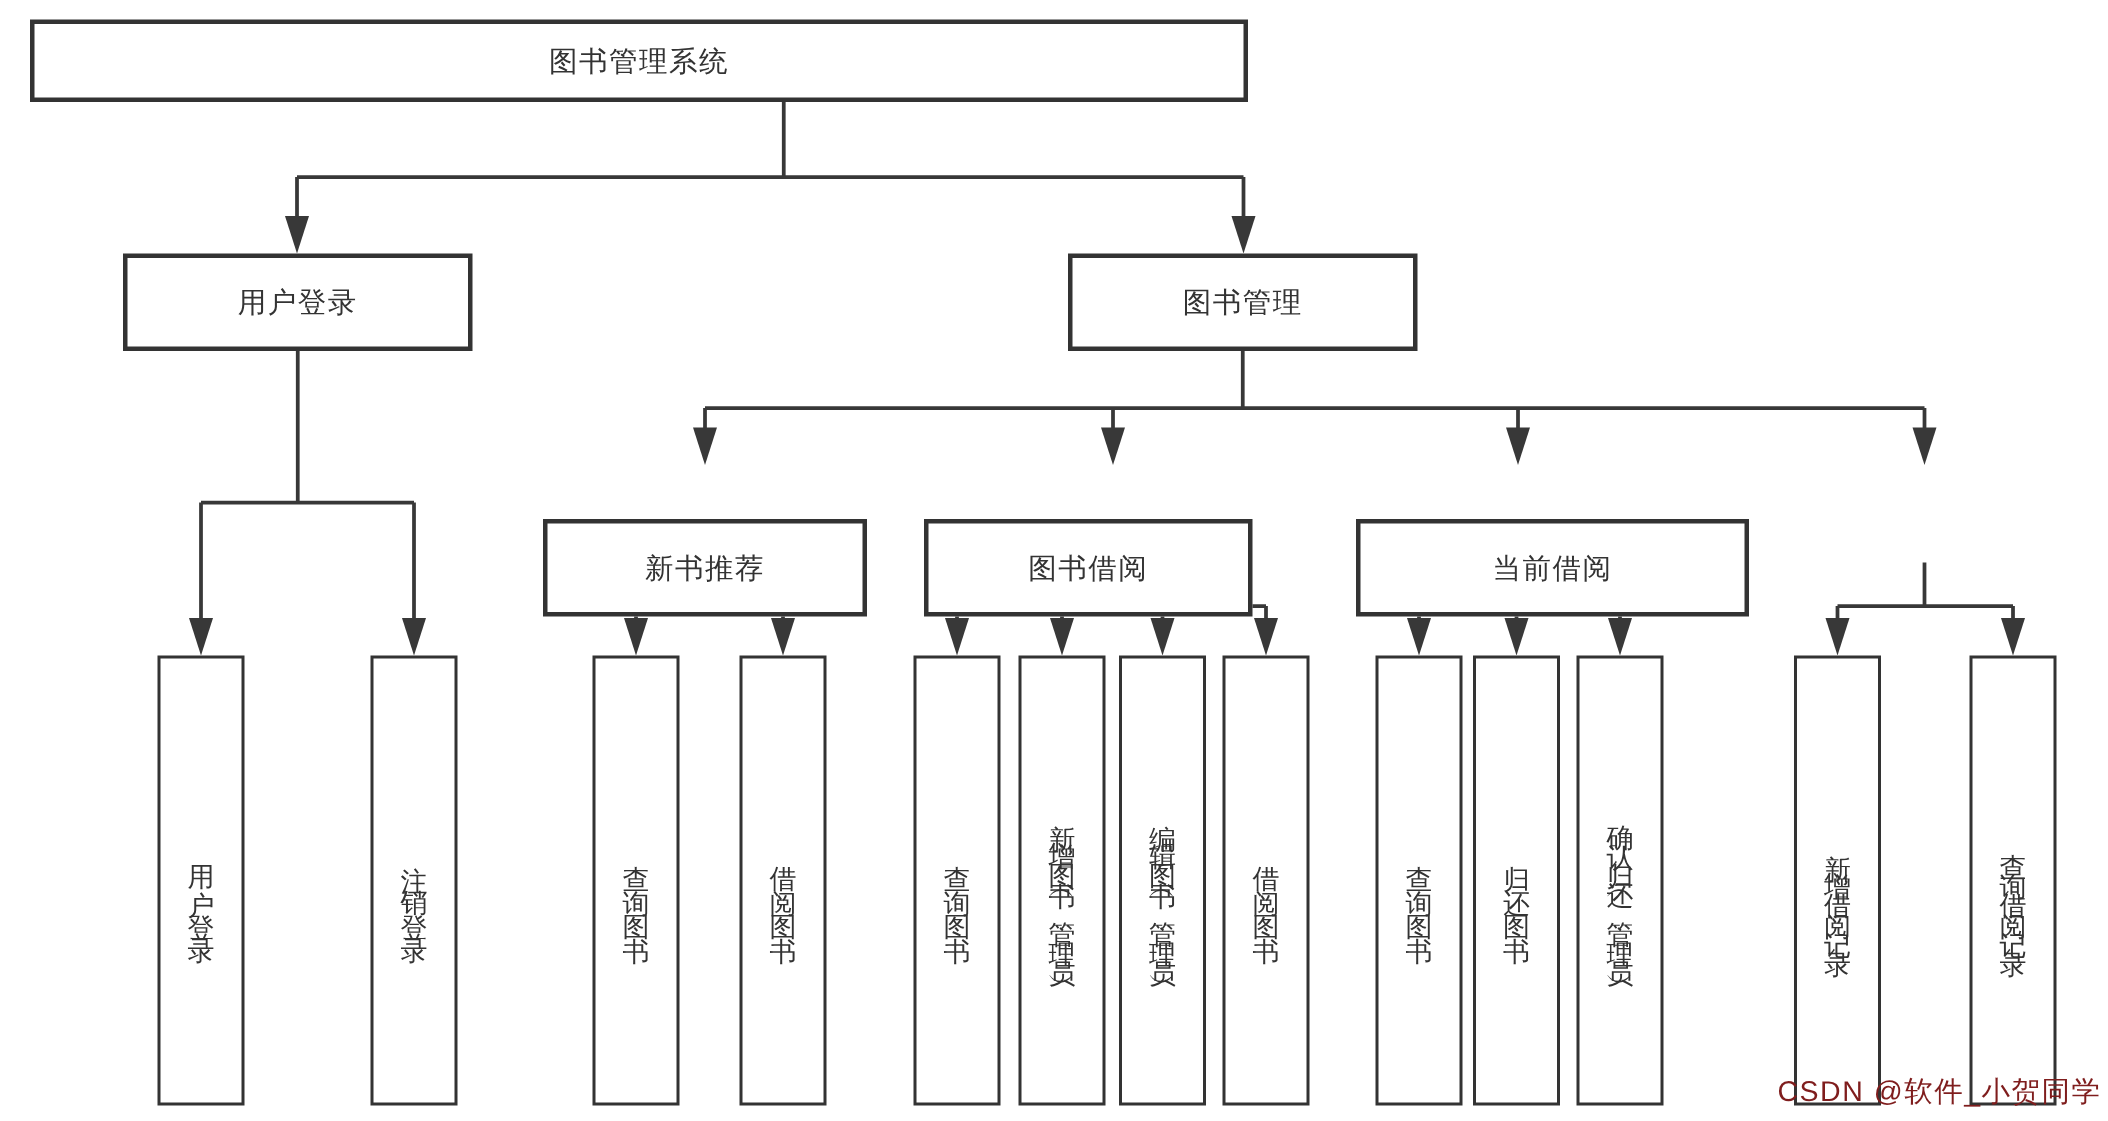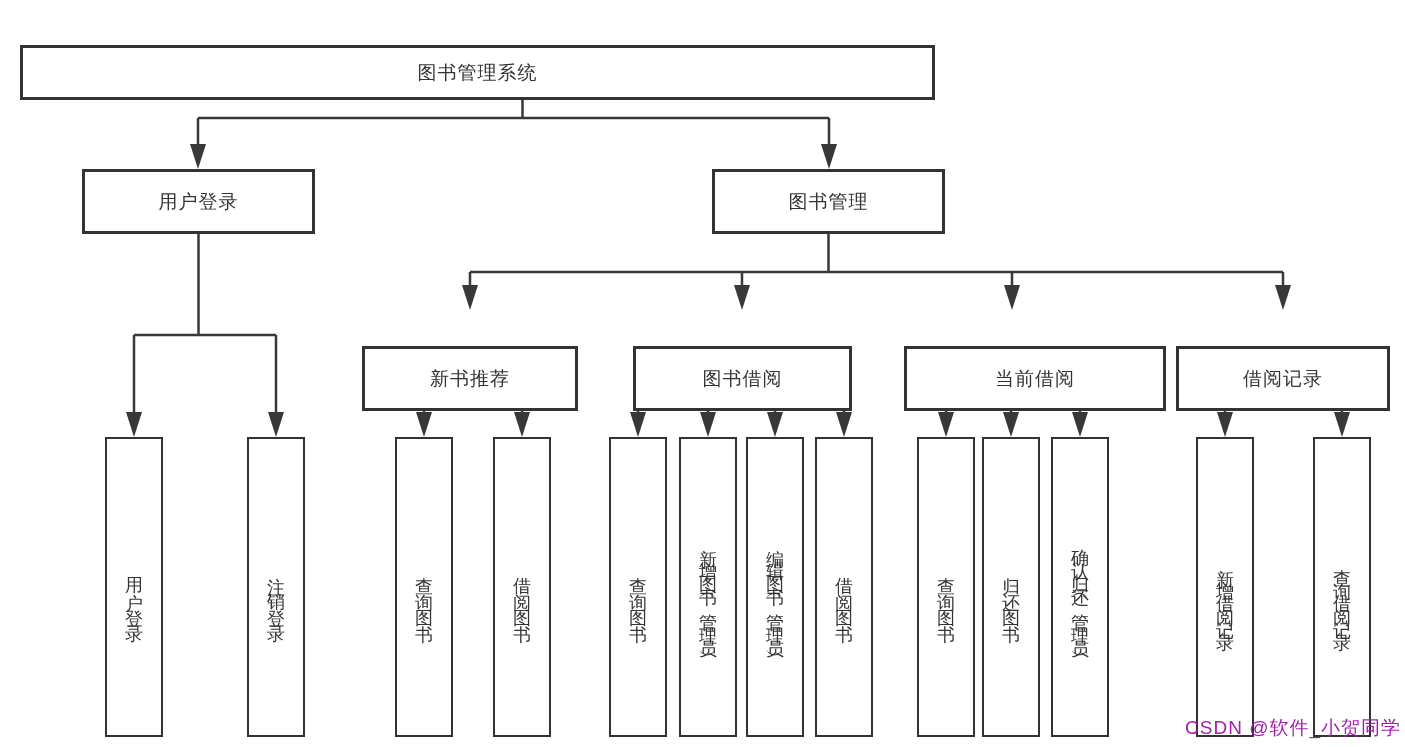--- a/index.html
+++ b/index.html
@@ -30,26 +30,26 @@
     align-items: center;
     justify-content: center;
     color: #333333;
   }
   .box .hlabel {
     font-size: 19px;
     letter-spacing: 1px;
     white-space: nowrap;
     color: #333333;
   }
-  .root  { left: 20px;  top: 13px;  width: 915px; height: 55px; margin-top: 32px; }
+  .root  { left: 20px;  top: 13px;  width: 812px; height: 55px; }
   .lvl2a { left: 82px;  top: 169px; width: 233px;  height: 65px; }
   .lvl2b { left: 712px; top: 169px; width: 233px;  height: 65px; }
   .lvl3  { top: 310px; height: 65px; margin-top: 36px; }
   .l3a { left: 362px;  width: 216px; }
-  .l3b { left: 633px;  width: 219px; }
+  .l3b { left: 616px;  width: 219px; }
   .l3c { left: 904px;  width: 262px; }
   .l3d { left: 1176px; width: 214px; }
   .leaf {
     top: 437px;
     height: 300px;
     width: 58px;
     border-width: 2.5px;
   }
   .leaf .vtext {
     writing-mode: vertical-rl;
@@ -72,21 +72,21 @@
   .lf9  { left: 917px; }
   .lf10 { left: 982px; }
   .lf11 { left: 1051px; }
   .lf12 { left: 1196px; }
   .lf13 { left: 1313px; }
   .watermark {
     position: absolute;
     right: 4px;
     bottom: 6px;
     font-size: 19px;
-    color: #a21caf;
+    color: #7f1d1d;
     letter-spacing: 1px;
     white-space: nowrap;
     text-align: center;
   }
 </style>
 </head>
 <body>
 
 <div class="canvas">
 
@@ -143,23 +143,20 @@
 
   <div class="box lvl3 l3a">
     <span class="hlabel">新书推荐</span>
   </div>
   <div class="box lvl3 l3b">
     <span class="hlabel">图书借阅</span>
   </div>
   <div class="box lvl3 l3c">
     <span class="hlabel">当前借阅</span>
   </div>
-  <div class="box lvl3 l3d">
-    <span class="hlabel">借阅记录</span>
-  </div>
 
   <div class="box leaf short lf1">
     <span class="vtext">用户登录</span>
   </div>
   <div class="box leaf short lf2">
     <span class="vtext">注销登录</span>
   </div>
   <div class="box leaf short lf3">
     <span class="vtext">查询图书</span>
   </div>

